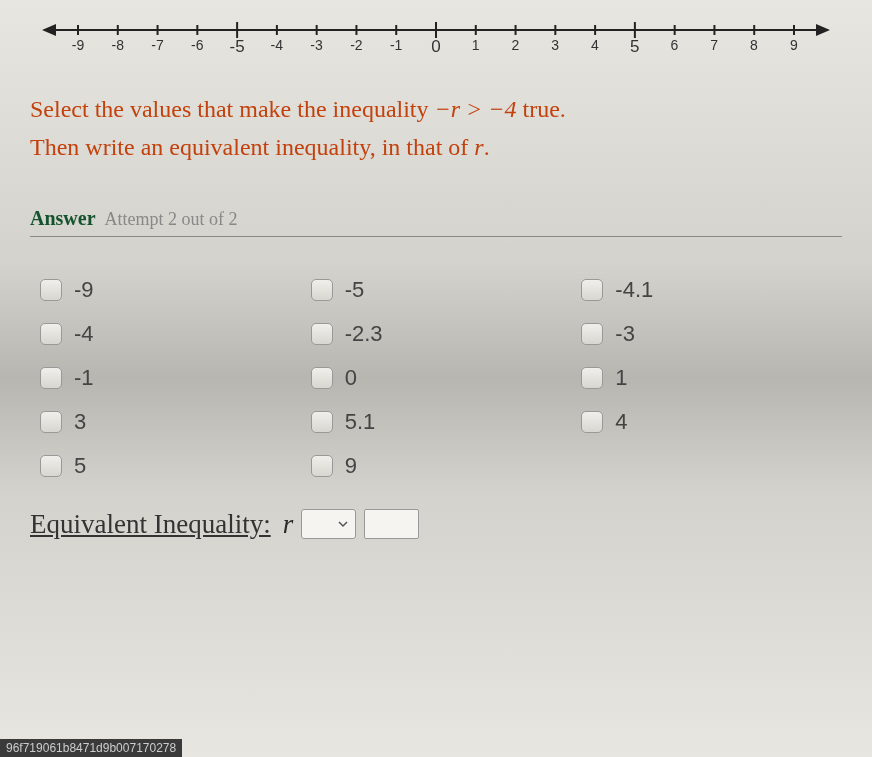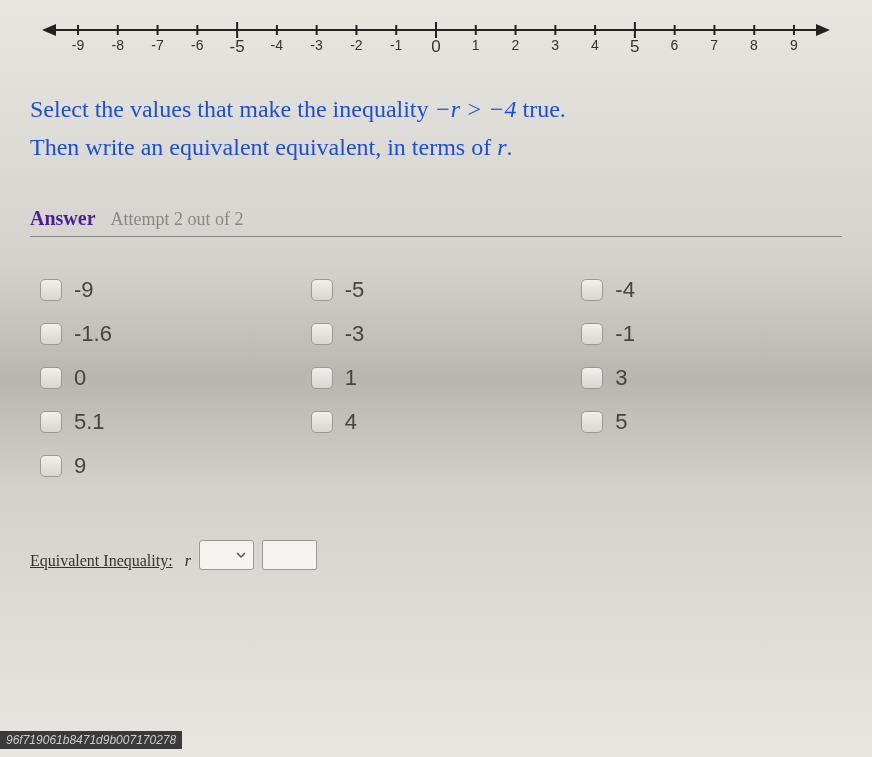--- a/index.html
+++ b/index.html
@@ -35,36 +35,36 @@
       color: #333;
     }
     .nl-label { width: 20px; text-align: center; font-weight: normal; }
     .nl-label.emph { font-size: 17px; font-weight: 500; }
     
     
     .prompt {
       padding: 0 30px 30px 30px;
       font-size: 24px;
       line-height: 1.6;
-      color: #1d4ed8;
+      color: #c2410c;
     }
     .prompt .math { font-style: italic; }
     
     
     .answer-section {
       padding: 10px 30px 0 30px;
     }
     .answer-header {
       font-size: 20px;
       border-bottom: 1px solid #888;
       padding-bottom: 6px;
       margin-bottom: 40px;
     }
-    .answer-label { font-weight: bold; color: #4c1d95; }
-    .attempt { color: #888; font-size: 18px; margin-left: 10px; }
+    .answer-label { font-weight: bold; color: #14532d; }
+    .attempt { color: #888; font-size: 18px; margin-left: 4px; }
     
     
     .options {
       display: grid;
       grid-template-columns: repeat(3, 1fr);
       gap: 18px 20px;
       padding: 0 10px 25px 10px;
     }
     .option {
       display: flex;
@@ -81,24 +81,23 @@
       border-radius: 5px;
       background: linear-gradient(180deg, #f0efeb 0%, #d8d6d0 100%);
       flex-shrink: 0;
       cursor: pointer;
     }
     
     
     .equiv-row {
       padding: 5px 30px 0 30px;
       display: flex;
-      align-items: flex-end;
+      align-items: flex-start;
       gap: 8px;
-      font-size: 16px;
-      margin-top: 31px;
+      font-size: 27px;
     }
     .equiv-label { text-decoration: underline; color: #333; }
     .equiv-var { font-style: italic; margin-left: 4px; }
     .select {
       width: 55px;
       height: 30px;
       border: 1px solid #999;
       background: #f5f4f0;
       border-radius: 3px;
       display: flex;
@@ -111,28 +110,27 @@
       width: 55px;
       height: 30px;
       border: 1px solid #999;
       background: #f5f4f0;
       border-radius: 2px;
     }
     
     
     .watermark {
       position: absolute;
-      bottom: 8px;
+      bottom: 0;
       left: 0;
       background: #3a3a3a;
       color: #ccc;
       font-family: Arial, sans-serif;
       font-size: 12px;
       padding: 2px 6px;
-      font-style: italic;
     }
   </style>
 </head>
 <body>
 
 <div class="numberline-container">
   <div class="numberline">
     <svg class="nl-svg" viewBox="0 0 792 50">
       <line x1="10" y1="15" x2="782" y2="15" stroke="#222" stroke-width="2"></line>
       <polygon points="2,15 16,9 16,21" fill="#222"></polygon>
@@ -181,46 +179,50 @@
         <span class="nl-label">9</span>
       </div>
   </div>
 </div>
 
 <div class="prompt">
   <div>
     <span>Select the values that make the inequality </span><span class="math">−r &gt; −4</span><span> true.</span>
   </div>
   <div>
-    <span>Then write an equivalent equivalent, in terms of </span><span class="math">r</span><span>.</span>
+    <span>Then write an equivalent inequality, in that of </span><span class="math">r</span><span>.</span>
   </div>
 </div>
 
 <div class="answer-section">
   <div class="answer-header">
     <span class="answer-label">Answer</span>
     <span class="attempt">Attempt 2 out of 2</span>
   </div>
 
   <div class="options" id="options-grid">
       <div class="option">
         <div class="chk"></div>
         <span>-9</span>
       </div>
       <div class="option">
         <div class="chk"></div>
         <span>-5</span>
       </div>
       <div class="option">
         <div class="chk"></div>
+        <span>-4.1</span>
+      </div>
+      <div class="option">
+        <div class="chk"></div>
         <span>-4</span>
       </div>
       <div class="option">
         <div class="chk"></div>
-        <span>-1.6</span>
+        <span>-2.3</span>
       </div>
       <div class="option">
         <div class="chk"></div>
         <span>-3</span>
       </div>
       <div class="option">
         <div class="chk"></div>
         <span>-1</span>
       </div>
       <div class="option">

